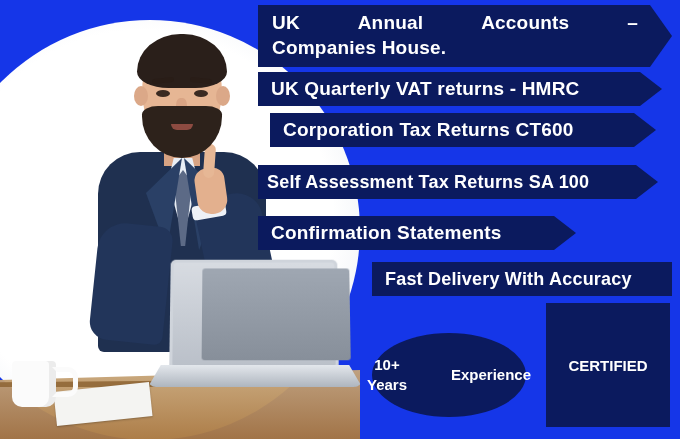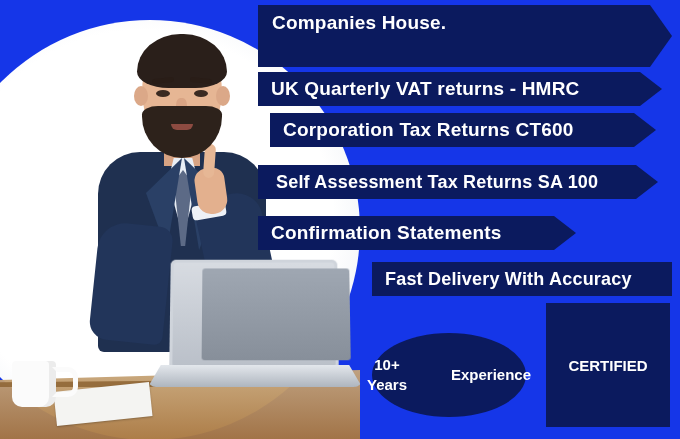--- a/index.html
+++ b/index.html
@@ -227,21 +227,21 @@
     font-size: 19px; line-height: 25px;
     display: block;
   }
   .b1 .line1 {
     display: flex;
     justify-content: space-between;
     width: 100%;
   }
   .b2 { left: 258px; top: 72px; width: 404px; height: 34px; padding-left: 13px; font-size: 19px; }
   .b3 { left: 258px; top: 113px; width: 386px; height: 34px; padding-left: 13px; font-size: 19px; margin-left: 12px; }
-  .b4 { left: 258px; top: 165px; width: 400px; height: 34px; padding-left: 18px; font-size: 18px; }
+  .b4 { left: 258px; top: 165px; width: 400px; height: 34px; padding-left: 9px; font-size: 18px; }
   .b5 { left: 258px; top: 216px; width: 318px; height: 34px; padding-left: 13px; font-size: 19px; }
   .b6 {
     left: 372px; top: 262px; width: 300px; height: 34px;
     padding-left: 13px; font-size: 18px;
     clip-path: none;
   }
 
   .badge-oval {
     position: absolute;
     left: 372px; top: 333px;
@@ -317,20 +317,26 @@
 
     <div class="laptop">
       <div class="lid">
         <div class="screen"></div>
       </div>
       <div class="base"></div>
     </div>
   </div>
 
   <div class="banner arrow b1">
+    <div class="line1">
+      <span>UK</span>
+      <span>Annual</span>
+      <span>Accounts</span>
+      <span>–</span>
+    </div>
     <div>Companies House.</div>
   </div>
 
   <div class="banner arrow b2">UK Quarterly VAT returns - HMRC</div>
   <div class="banner arrow b3">Corporation Tax Returns CT600</div>
   <div class="banner arrow b4">Self Assessment Tax Returns SA 100</div>
   <div class="banner arrow b5">Confirmation Statements</div>
   <div class="banner b6">Fast Delivery With Accuracy</div>
 
   <div class="badge-oval">

